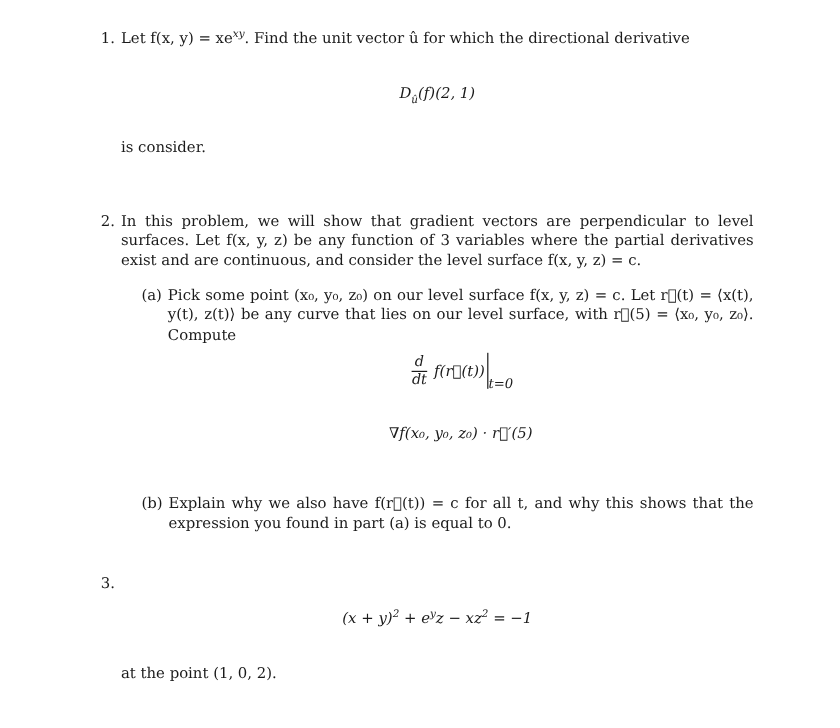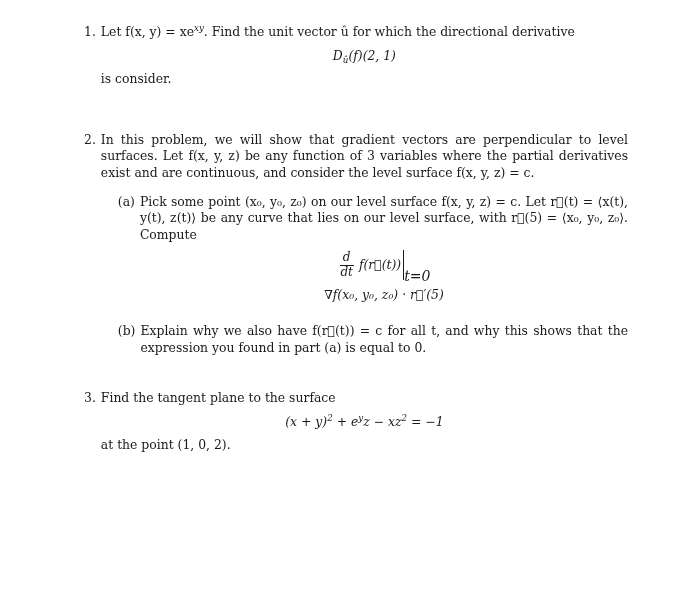--- a/index.html
+++ b/index.html
@@ -19,21 +19,21 @@
     line-height: 16.6px;
     color: #1a1a1a;
   }
   .prob { display: flex; gap: 5px; }
   .pnum { flex: 0 0 auto; }
   .pbody { flex: 1; min-width: 0; }
   .para { margin: 0; text-align: justify; }
   .display {
     text-align: center;
     font-style: italic;
-    margin: 7px 0;
+    margin: 29px 0;
   }
   .sub { display: flex; gap: 5px; margin-left: 17px; margin-top: 12px; }
   .slabel { flex: 0 0 auto; }
   .sbody { flex: 1; min-width: 0; }
   .mathrow {
     display: flex;
     justify-content: center;
     align-items: center;
     font-style: italic;
     margin: 7px 0 5px 0;
@@ -42,21 +42,21 @@
     display: inline-flex;
     flex-direction: column;
     align-items: center;
     line-height: 1.15;
     font-size: 12px;
     margin-right: 3px;
   }
   .fnum { padding: 0 3px; border-bottom: 1px solid #1a1a1a; }
   .fden { padding: 0 3px; }
   .evalbar { width: 1px; height: 30px; background: #1a1a1a; margin-left: 2px; }
-  .evalsub { font-size: 14px; align-self: flex-end; transform: translateY(4px); }
+  .evalsub { font-size: 11px; align-self: flex-end; transform: translateY(4px); }
   sup { font-size: 70%; font-style: italic; line-height: 0; }
   sub { font-size: 70%; line-height: 0; }
   .mb-p1 { margin-bottom: 44px; }
   .mb-p2 { margin-bottom: 34px; }
   .outro { margin-left: 17px; margin-top: 12px; }
 </style>
 </head>
 <body>
 
 <div class="page">
@@ -98,19 +98,18 @@
           <p class="para">Explain why we also have f(r⃗(t)) = c for all t, and why this shows that the expression you found in part (a) is equal to 0.</p>
         </div>
       </div>
 
     </div>
   </div>
 
   <div class="prob">
     <div class="pnum">3.</div>
     <div class="pbody">
-      <p class="para">Find the tangent plane to the surface</p>
       <div class="display"><span>(x + y)</span><sup>2</sup><span> + e</span><sup>y</sup><span>z − xz</span><sup>2</sup><span> = −1</span></div>
       <p class="para">at the point (1, 0, 2).</p>
     </div>
   </div>
 
 </div>
 
 </body></html>

